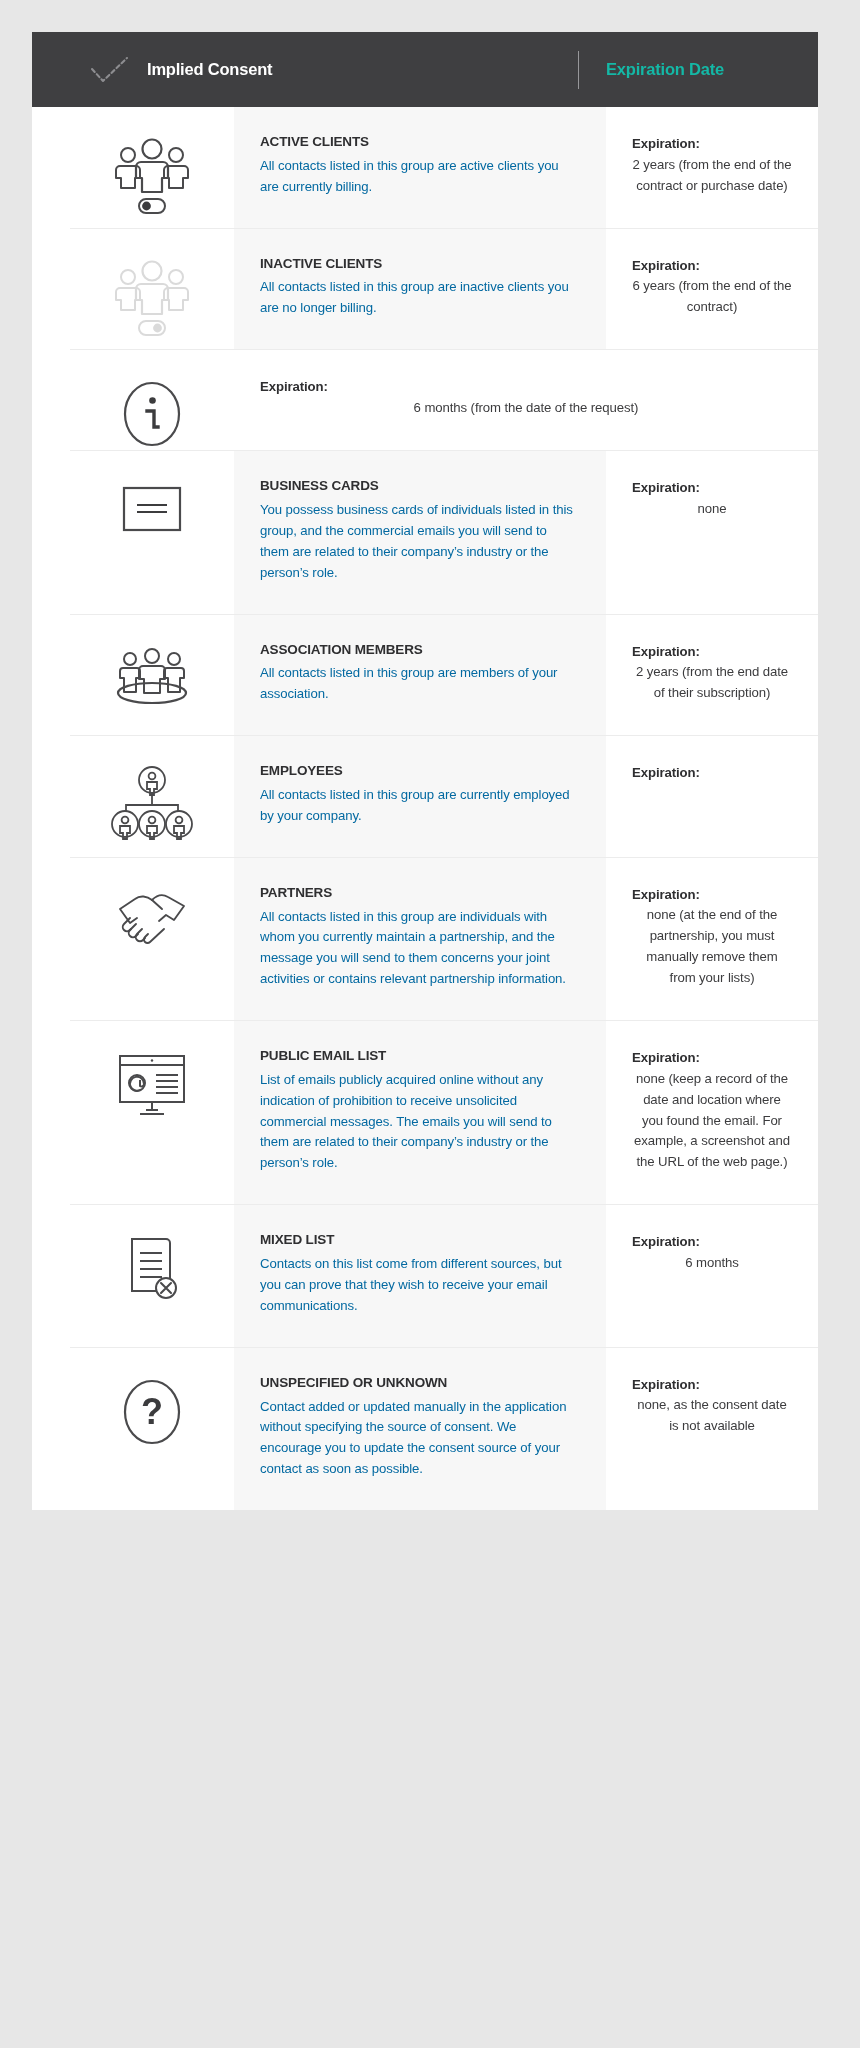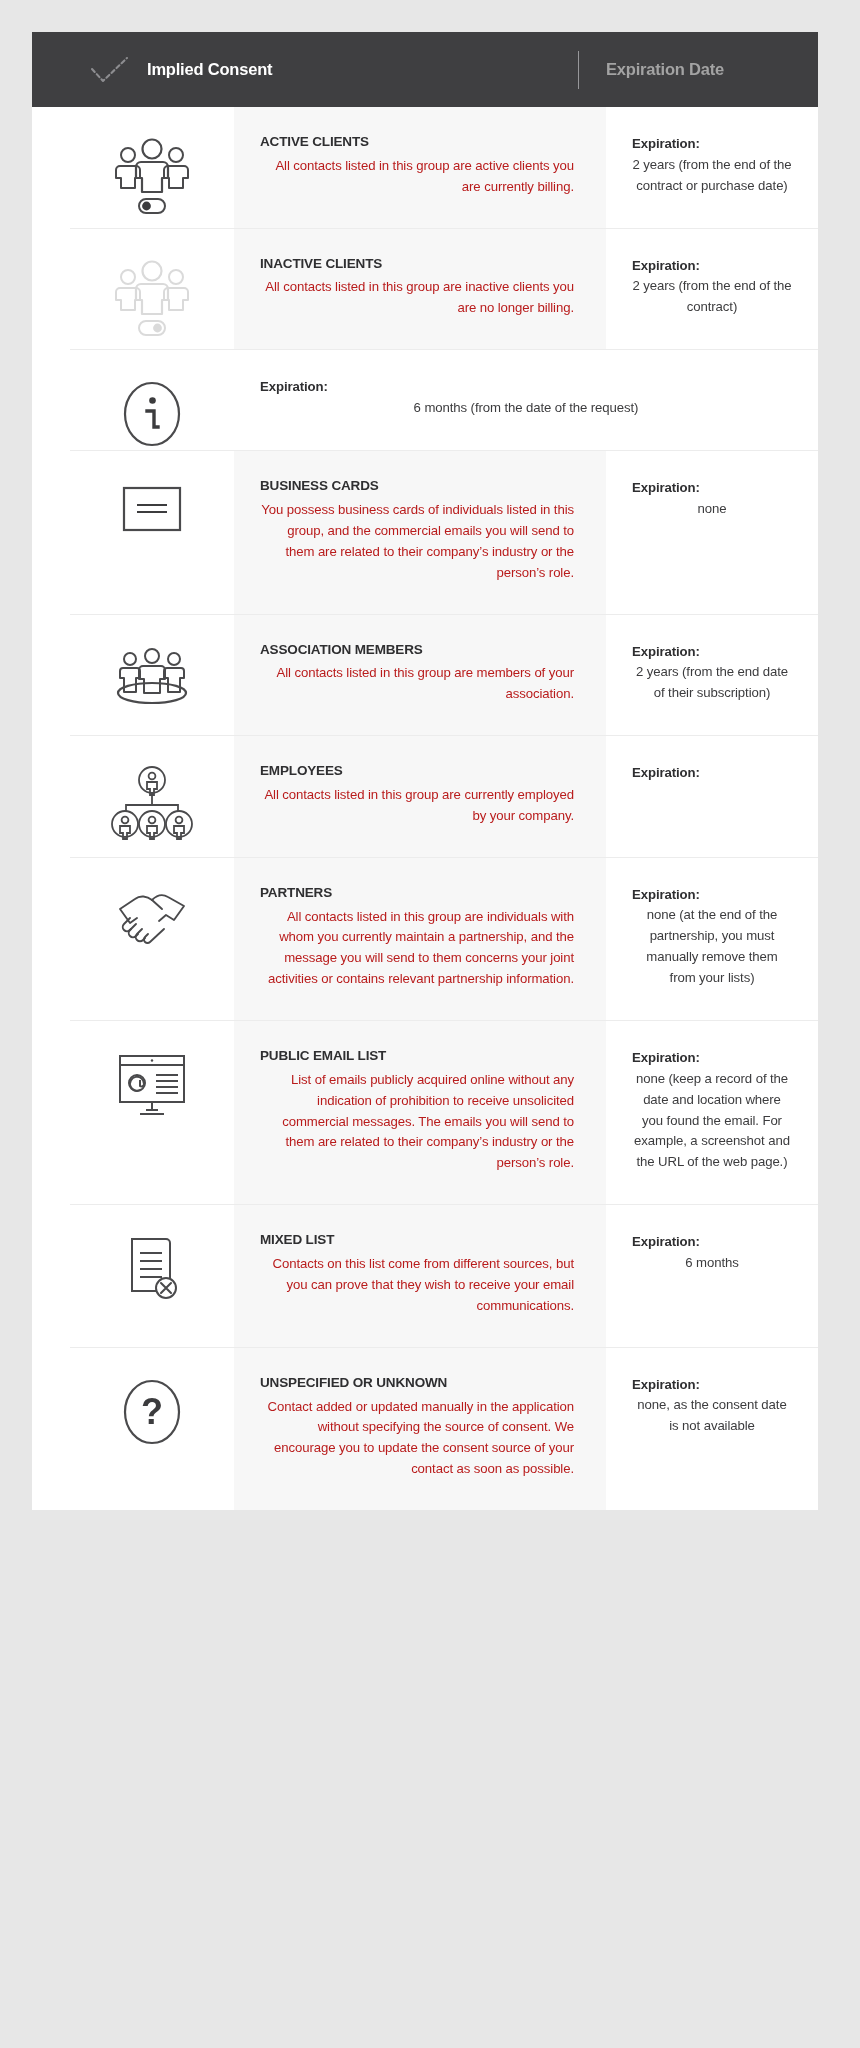--- a/index.html
+++ b/index.html
@@ -47,21 +47,21 @@
   }
   .hdr-divider {
     width: 1px;
     height: 38px;
     background: #97979a;
     flex: 0 0 auto;
   }
   .hdr-right {
     flex: 1 1 auto;
     padding-left: 27px;
-    color: #a3a3a3;
+    color: #14b8a6;
     font-size: 16.5px;
     font-weight: bold;
     letter-spacing: -0.2px;
   }
 
   
   .rows { display: block; margin-left: 38px; }
   .row {
     display: flex;
     align-items: stretch;
@@ -95,24 +95,23 @@
   .title {
     font-size: 13.5px;
     font-weight: bold;
     color: #2f2f31;
     letter-spacing: -0.15px;
     line-height: 1.25;
     margin-bottom: 5px;
   }
   .desc {
     font-size: 13.2px;
-    color: #b91c1c;
+    color: #0369a1;
     line-height: 1.58;
     letter-spacing: -0.1px;
-    text-align: right;
   }
   .exp-label {
     font-size: 13.2px;
     font-weight: bold;
     color: #2f2f31;
     letter-spacing: -0.1px;
     line-height: 1.5;
     margin-bottom: 1px;
   }
   .exp-value {
@@ -181,21 +180,21 @@
             </g>
             <circle cx="47.5" cy="71" r="4.4" fill="#dadada"></circle>
           </svg>
         </div>
         <div class="cell-desc">
           <div class="title">INACTIVE CLIENTS</div>
           <div class="desc">All contacts listed in this group are inactive clients you are no longer billing.</div>
         </div>
         <div class="cell-exp">
           <div class="exp-label">Expiration:</div>
-          <div class="exp-value">2 years (from the end of the contract)</div>
+          <div class="exp-value">6 years (from the end of the contract)</div>
         </div>
       </div>
 
       <div class="row">
         <div class="cell-icon">
           <svg width="72" height="72" viewBox="0 0 72 72">
             <ellipse cx="36" cy="36" rx="27" ry="31" fill="none" stroke="#4a4a4c" stroke-width="2.2"></ellipse>
             <circle cx="36.5" cy="22.5" r="3.3" fill="#3c3c3e"></circle>
             <path d="M31 33 h7 v16 h4" fill="none" stroke="#3c3c3e" stroke-width="3.4" stroke-linecap="square"></path>
           </svg>

